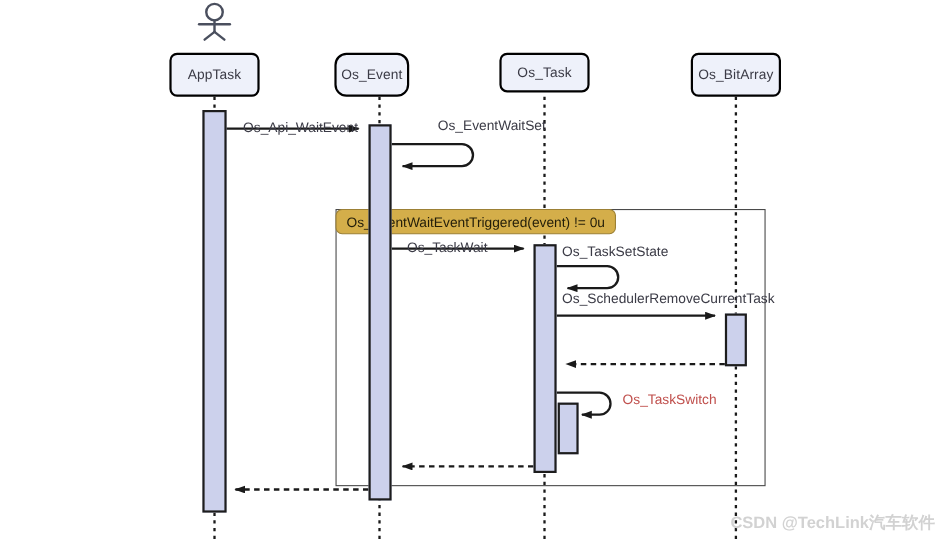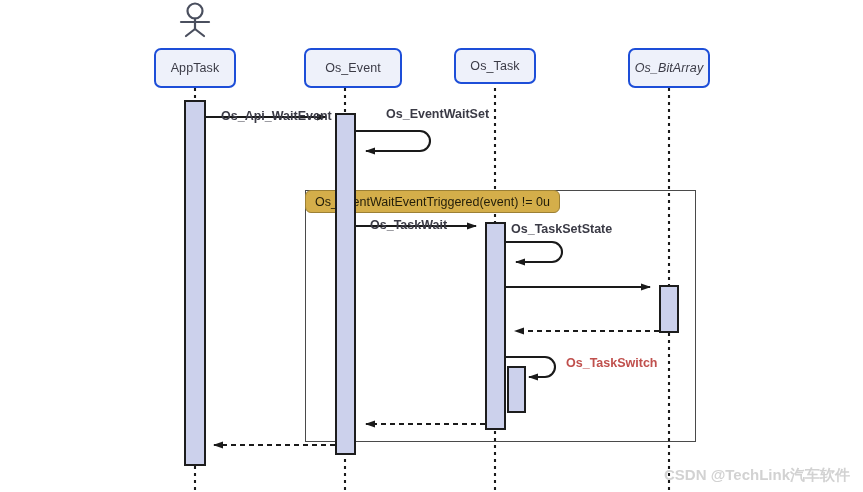--- a/index.html
+++ b/index.html
@@ -20,21 +20,21 @@
   }
   #diagram-svg {
     position: absolute;
     left: 0;
     top: 0;
   }
   .lifeline-box {
     position: absolute;
     box-sizing: border-box;
     background: #eef1fa;
-    border: 2px solid #1d4ed8;
+    border: 2px solid #000000;
     border-radius: 7px;
     display: flex;
     align-items: center;
     justify-content: center;
     font-size: 12.5px;
     color: #3b3b46;
     font-family: "Liberation Sans", sans-serif;
     letter-spacing: 0.1px;
   }
   .activation {
@@ -62,21 +62,20 @@
     align-items: center;
     padding: 0 9px;
     white-space: nowrap;
   }
   .msg-label {
     position: absolute;
     font-size: 12.5px;
     color: #3b3b46;
     font-family: "Liberation Sans", sans-serif;
     white-space: nowrap;
-    font-weight: bold;
   }
   .msg-label.accent {
     color: #c0504d;
     text-align: center;
   }
   .watermark {
     position: absolute;
     font-size: 15px;
     color: #d2d2d2;
     font-family: "Liberation Sans", sans-serif;
@@ -131,42 +130,43 @@
     <path d="M506,357 L545,357 A10,10 0 0 1 545,377 L529,377" stroke="#1a1a1a" stroke-width="2.1" fill="none" marker-end="url(#arrow-red)"></path>
 
     <line x1="485" y1="424" x2="366" y2="424" stroke="#1a1a1a" stroke-width="2.1" stroke-dasharray="5,4" marker-end="url(#arrow-filled-left)"></line>
 
     <line x1="335" y1="445" x2="214" y2="445" stroke="#1a1a1a" stroke-width="2.1" stroke-dasharray="5,4" marker-end="url(#arrow-filled-left)"></line>
   </svg>
 
   <div class="lifeline-box" style="left:154px; top:48px; width:82px; height:40px;">
     <span>AppTask</span>
   </div>
-  <div class="lifeline-box" style="left:304px; top:48px; width:98px; height:40px;">
+  <div class="lifeline-box" style="left:304px; top:48px; width:68px; height:40px;border-radius:11px;">
     <span>Os_Event</span>
   </div>
   <div class="lifeline-box" style="left:454px; top:48px; width:82px; height:36px;">
     <span>Os_Task</span>
   </div>
-  <div class="lifeline-box" style="left:628px; top:48px; width:82px; height:40px;font-style:italic;">
+  <div class="lifeline-box" style="left:628px; top:48px; width:82px; height:40px;">
     <span>Os_BitArray</span>
   </div>
 
   <div class="frag-box" style="left:305px; top:190px; width:391px; height:252px;"></div>
   <div class="frag-label" style="left:305px; top:190px; height:23px;">
     <span>Os_EventWaitEventTriggered(event) != 0u</span>
   </div>
 
   <div class="activation" style="left:184px; top:100px; width:22px; height:366px;"></div>
   <div class="activation" style="left:335px; top:113px; width:21px; height:342px;"></div>
   <div class="activation" style="left:485px; top:222px; width:21px; height:208px;"></div>
   <div class="activation" style="left:507px; top:366px; width:19px; height:47px;"></div>
   <div class="activation" style="left:659px; top:285px; width:20px; height:48px;"></div>
 
   <div class="msg-label" style="left:221px; top:109px;">Os_Api_WaitEvent</div>
-  <div class="msg-label" style="left:386px; top:107px;">Os_EventWaitSet</div>
+  <div class="msg-label" style="left:398px; top:107px;">Os_EventWaitSet</div>
   <div class="msg-label" style="left:370px; top:218px;">Os_TaskWait</div>
   <div class="msg-label" style="left:511px; top:222px;text-align:right;">Os_TaskSetState</div>
+  <div class="msg-label" style="left:511px; top:264px;">Os_SchedulerRemoveCurrentTask</div>
   <div class="msg-label accent" style="left:566px; top:356px;">Os_TaskSwitch</div>
 
   <div class="watermark" style="left:664px; top:466px;font-weight:bold;">CSDN @TechLink汽车软件</div>
 
 </div>
 
 </body></html>

